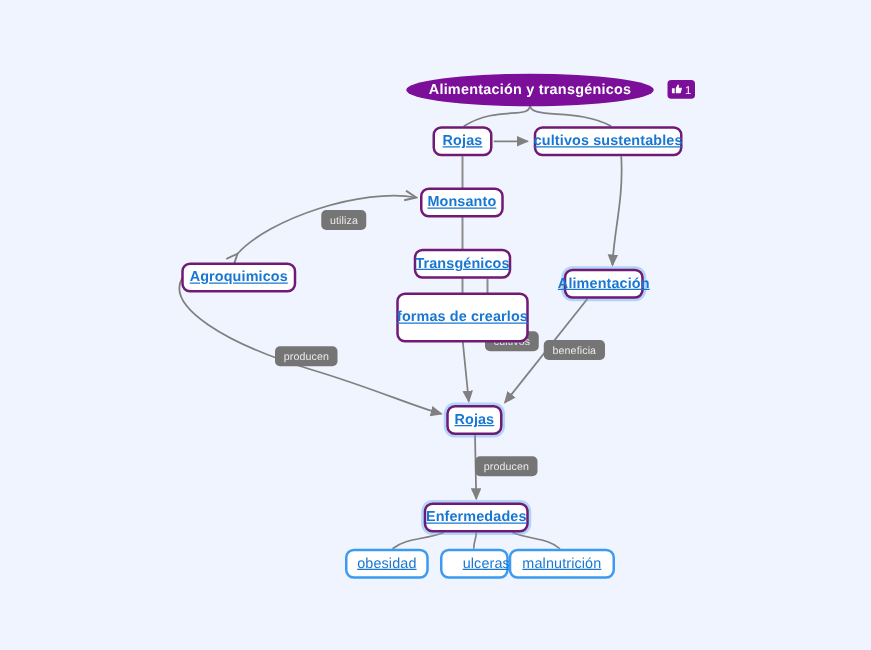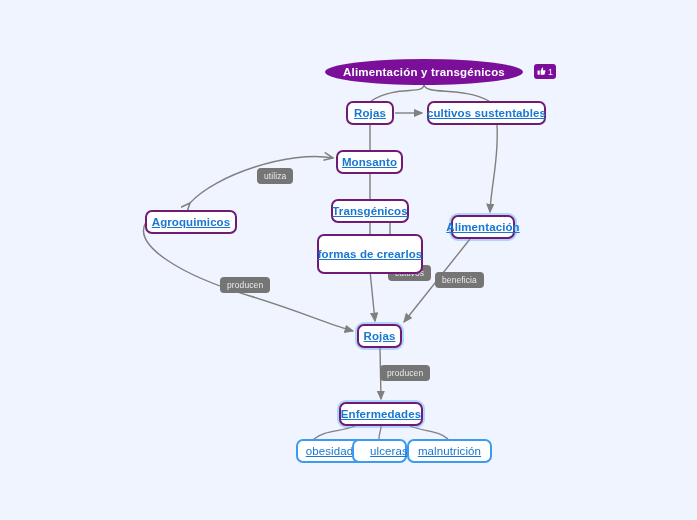--- a/index.html
+++ b/index.html
@@ -177,21 +177,21 @@
       </div>
       <div class="node" style="left: 317px; top: 234px; width: 106px; height: 40px;">
         <span>formas de crearlos</span>
       </div>
       <div class="node glow" style="left: 357px; top: 324px; width: 45px; height: 24px;">
         <span>Rojas</span>
       </div>
       <div class="node glow" style="left: 339px; top: 402px; width: 84px; height: 24px;">
         <span>Enfermedades</span>
       </div>
-      <div class="node leaf" style="left: 296px; top: 439px; width: 67px; height: 24px;">
+      <div class="node leaf" style="left: 276px; top: 439px; width: 67px; height: 24px;">
         <span>obesidad</span>
       </div>
       <div class="node leaf" style="left: 352px; top: 439px; width: 55px; height: 24px; padding-left: 19px;">
         <span>ulceras</span>
       </div>
       <div class="node leaf" style="left: 407px; top: 439px; width: 85px; height: 24px;">
         <span>malnutrición</span>
       </div>
     </div>
 

